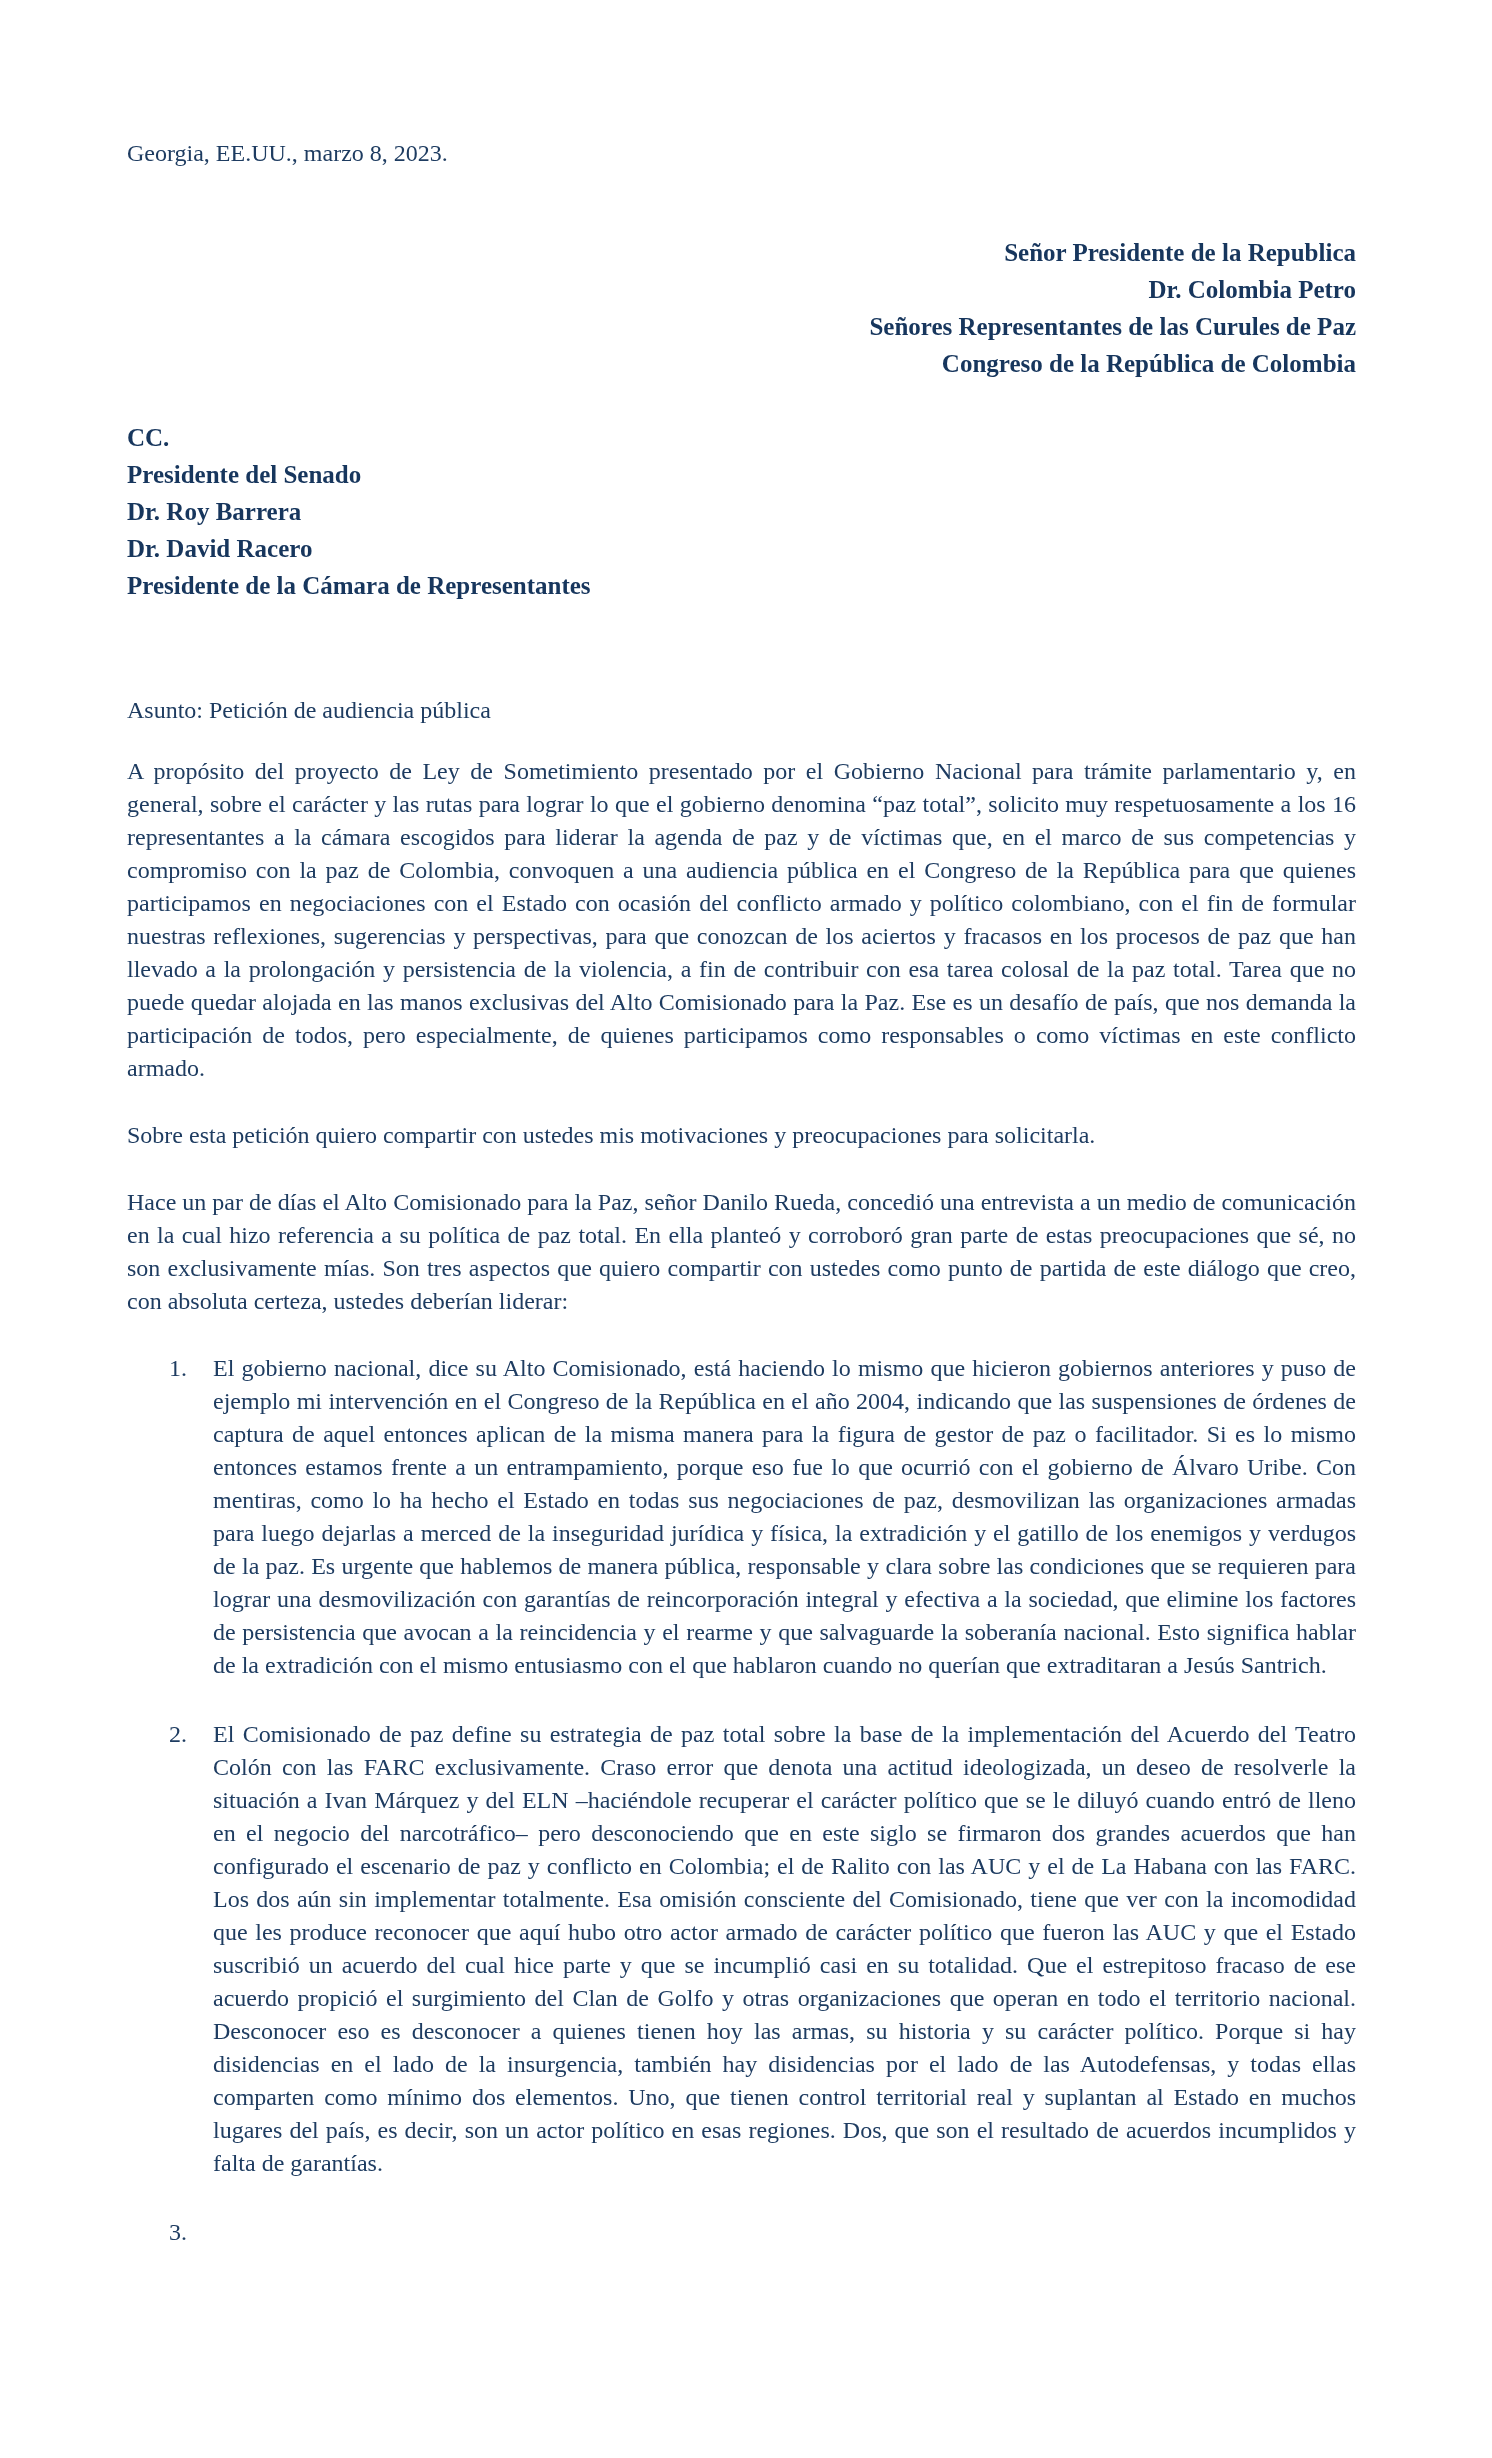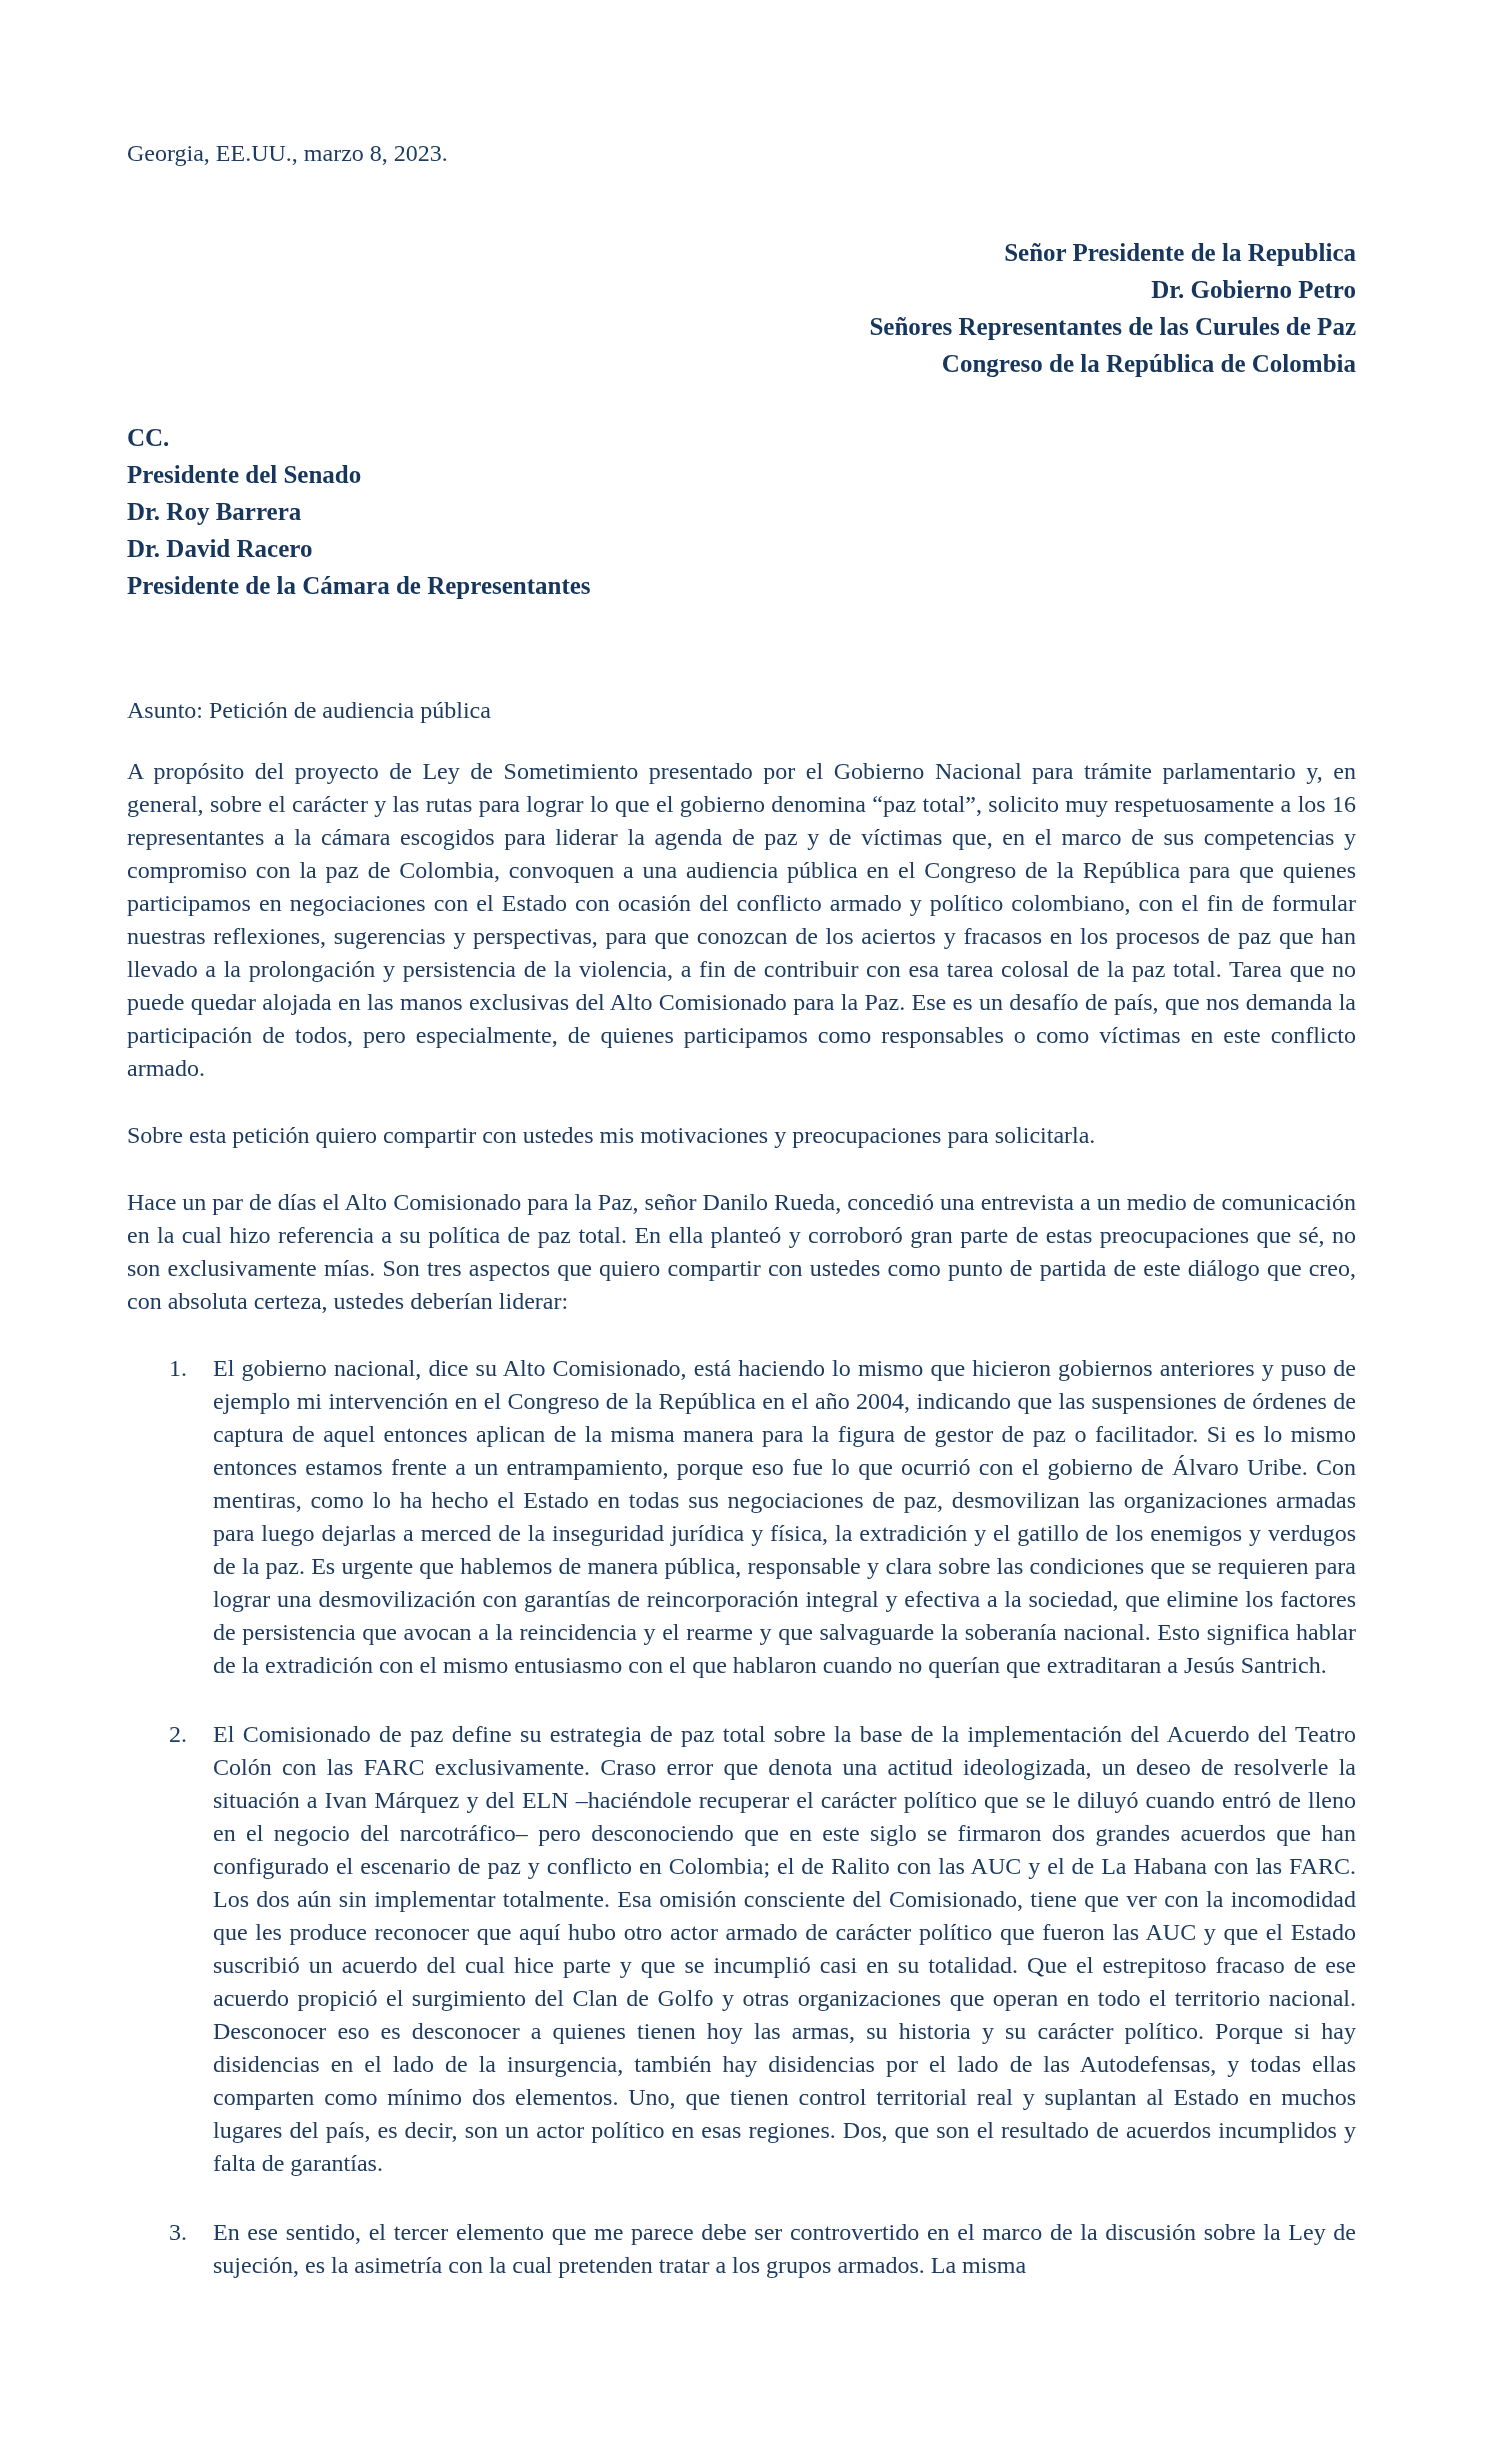--- a/index.html
+++ b/index.html
@@ -41,21 +41,21 @@
 </head>
 <body>
 
 <div class="page">
   <div class="content">
 
     <p class="date-line">Georgia, EE.UU., marzo 8, 2023.</p>
 
     <div class="recipient-block">
       <p>Señor Presidente de la Republica</p>
-      <p>Dr. Gobierno Petro</p>
+      <p>Dr. Colombia Petro</p>
       <p>Señores Representantes de las Curules de Paz</p>
       <p>Congreso de la República de Colombia</p>
     </div>
 
     <div class="cc-block">
       <p>CC.</p>
       <p>Presidente del Senado</p>
       <p>Dr. Roy Barrera</p>
       <p>Dr. David Racero</p>
       <p>Presidente de la Cámara de Representantes</p>
@@ -71,19 +71,18 @@
       <li class="list-item">
         <span class="num">1.</span>
         <span class="item-text">El gobierno nacional, dice su Alto Comisionado, está haciendo lo mismo que hicieron gobiernos anteriores y puso de ejemplo mi intervención en el Congreso de la República en el año 2004, indicando que las suspensiones de órdenes de captura de aquel entonces aplican de la misma manera para la figura de gestor de paz o facilitador. Si es lo mismo entonces estamos frente a un entrampamiento, porque eso fue lo que ocurrió con el gobierno de Álvaro Uribe. Con mentiras, como lo ha hecho el Estado en todas sus negociaciones de paz, desmovilizan las organizaciones armadas para luego dejarlas a merced de la inseguridad jurídica y física, la extradición y el gatillo de los enemigos y verdugos de la paz. Es urgente que hablemos de manera pública, responsable y clara sobre las condiciones que se requieren para lograr una desmovilización con garantías de reincorporación integral y efectiva a la sociedad, que elimine los factores de persistencia que avocan a la reincidencia y el rearme y que salvaguarde la soberanía nacional. Esto significa hablar de la extradición con el mismo entusiasmo con el que hablaron cuando no querían que extraditaran a Jesús Santrich.</span>
       </li>
       <li class="list-item">
         <span class="num">2.</span>
         <span class="item-text">El Comisionado de paz define su estrategia de paz total sobre la base de la implementación del Acuerdo del Teatro Colón con las FARC exclusivamente. Craso error que denota una actitud ideologizada, un deseo de resolverle la situación a Ivan Márquez y del ELN –haciéndole recuperar el carácter político que se le diluyó cuando entró de lleno en el negocio del narcotráfico– pero desconociendo que en este siglo se firmaron dos grandes acuerdos que han configurado el escenario de paz y conflicto en Colombia; el de Ralito con las AUC y el de La Habana con las FARC. Los dos aún sin implementar totalmente. Esa omisión consciente del Comisionado, tiene que ver con la incomodidad que les produce reconocer que aquí hubo otro actor armado de carácter político que fueron las AUC y que el Estado suscribió un acuerdo del cual hice parte y que se incumplió casi en su totalidad. Que el estrepitoso fracaso de ese acuerdo propició el surgimiento del Clan de Golfo y otras organizaciones que operan en todo el territorio nacional. Desconocer eso es desconocer a quienes tienen hoy las armas, su historia y su carácter político. Porque si hay disidencias en el lado de la insurgencia, también hay disidencias por el lado de las Autodefensas, y todas ellas comparten como mínimo dos elementos. Uno, que tienen control territorial real y suplantan al Estado en muchos lugares del país, es decir, son un actor político en esas regiones. Dos, que son el resultado de acuerdos incumplidos y falta de garantías.</span>
       </li>
       <li class="list-item">
         <span class="num">3.</span>
-        <span class="item-text">En ese sentido, el tercer elemento que me parece debe ser controvertido en el marco de la discusión sobre la Ley de sujeción, es la asimetría con la cual pretenden tratar a los grupos armados. La misma</span>
       </li>
     </ol>
 
   </div>
 </div>
 
 
 </body></html>

